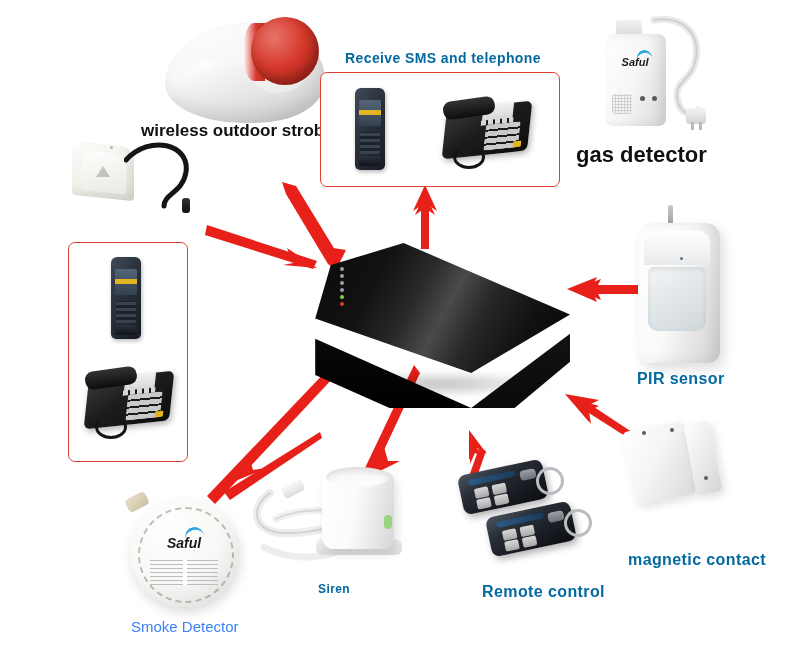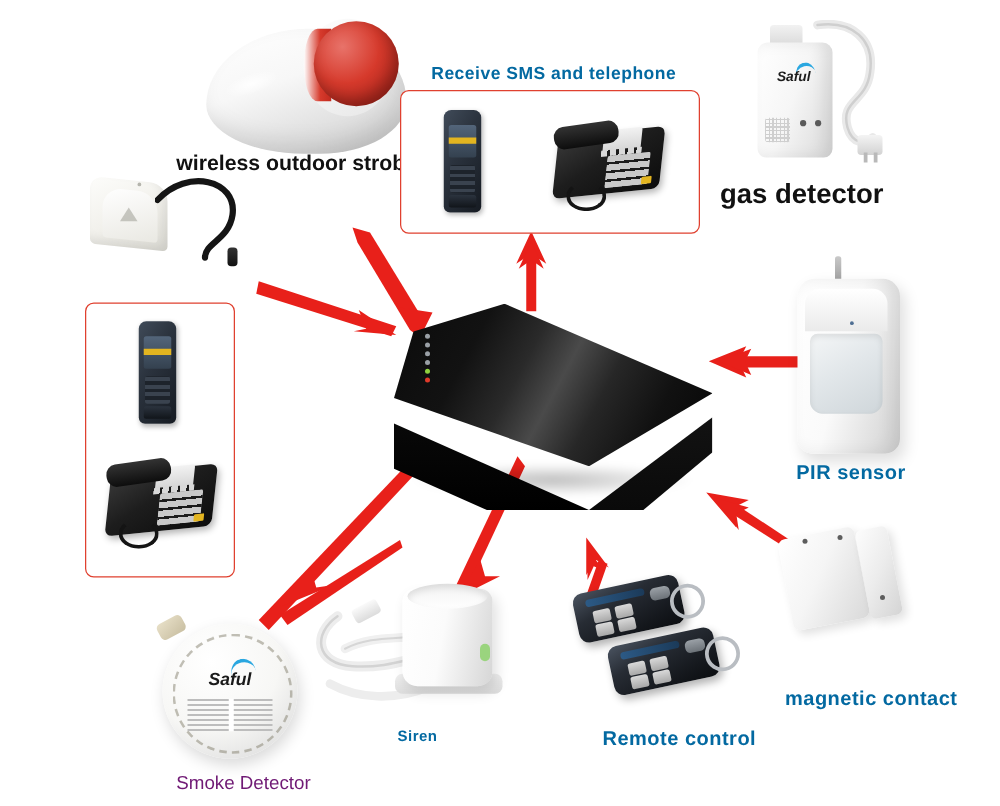--- a/index.html
+++ b/index.html
@@ -30,22 +30,21 @@
   }
   .label-serif {
     font-family: Liberation Sans, sans-serif;
     font-weight: bold;
     color: #0369a1;
     letter-spacing: .4px;
   }
   .label-gray-sans {
     font-family: "Liberation Sans", sans-serif;
     font-weight: normal;
-    color: #701a75;
-    margin-left: 10px;
+    color: #3b82f6;
   }
 
   
   .redbox {
     position: absolute;
     border: 1.6px solid #e0402f;
     border-radius: 7px;
     background: #ffffff;
     box-sizing: border-box;
   }

